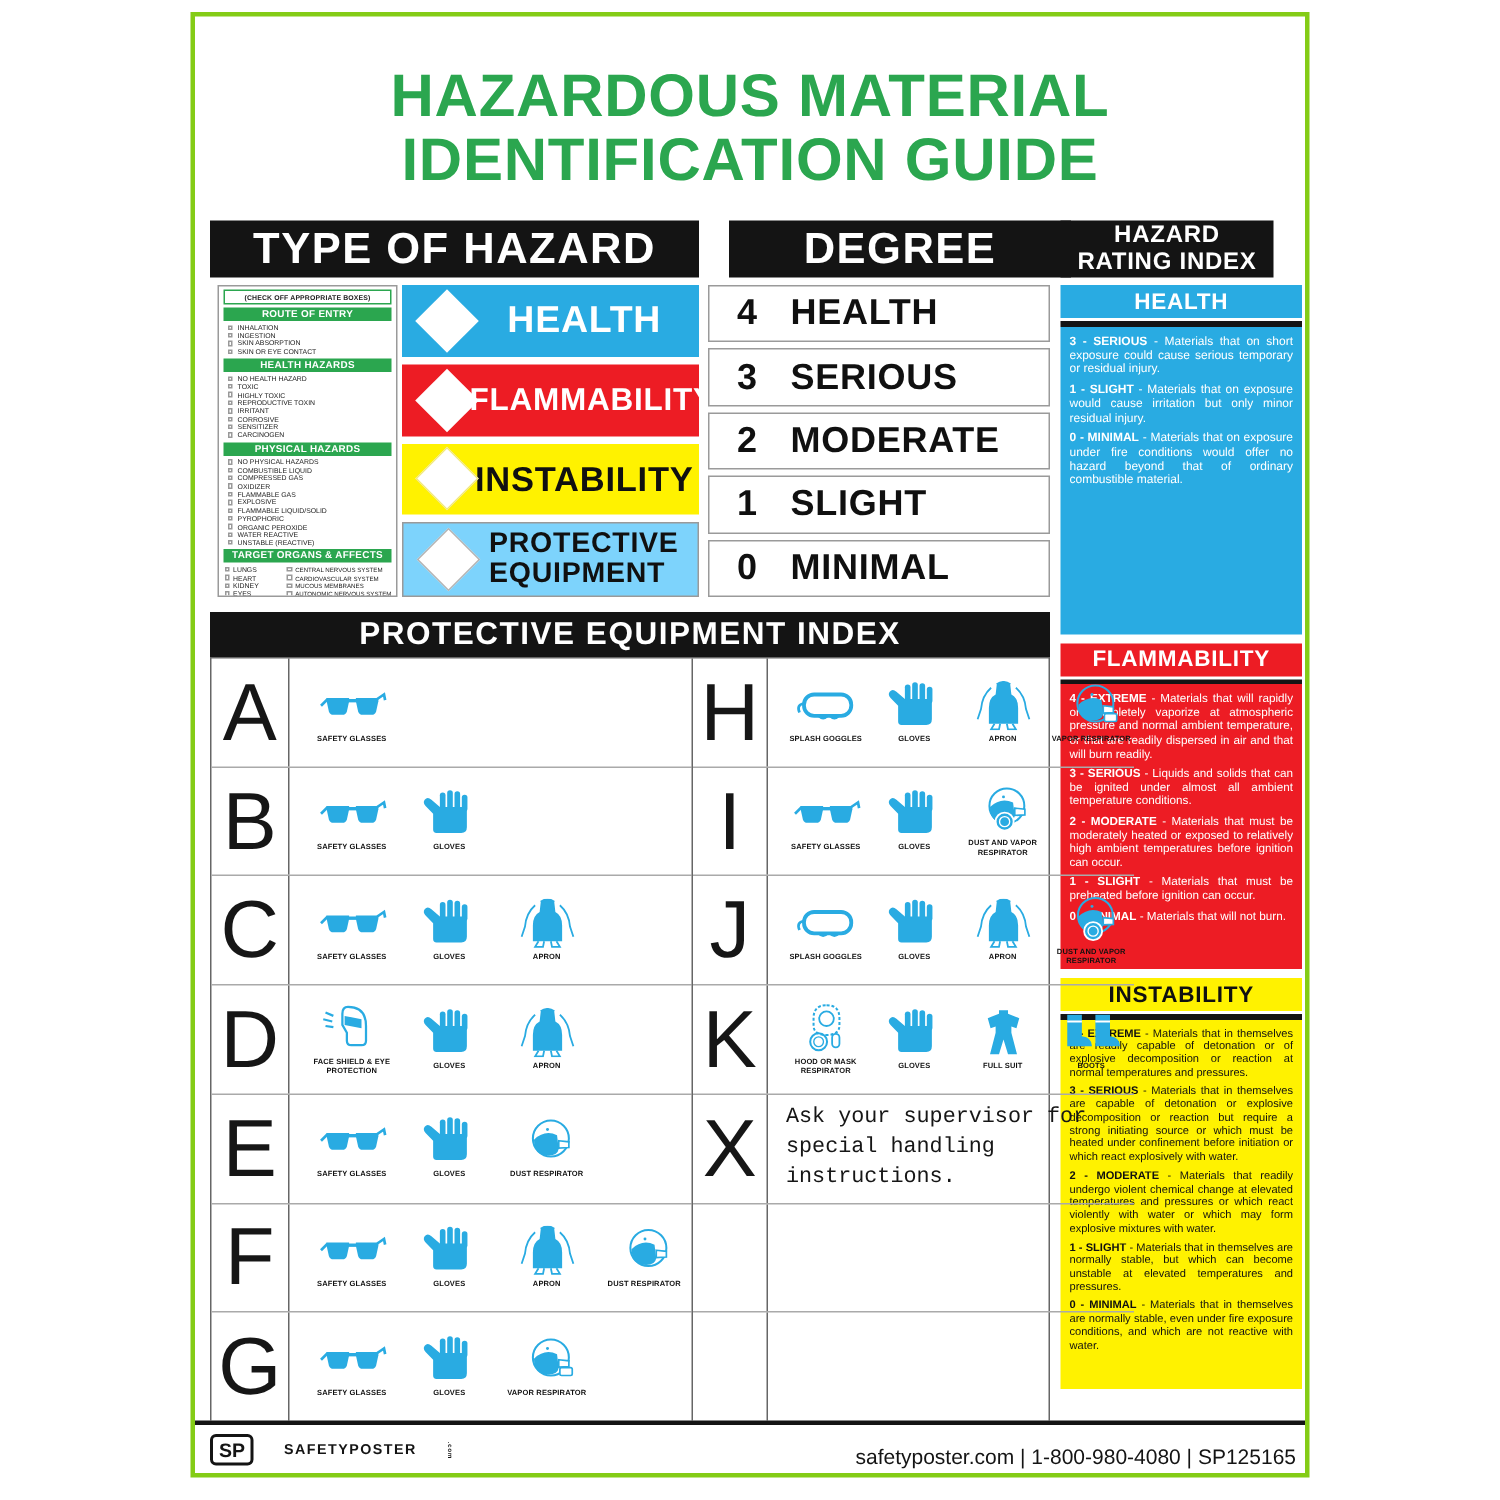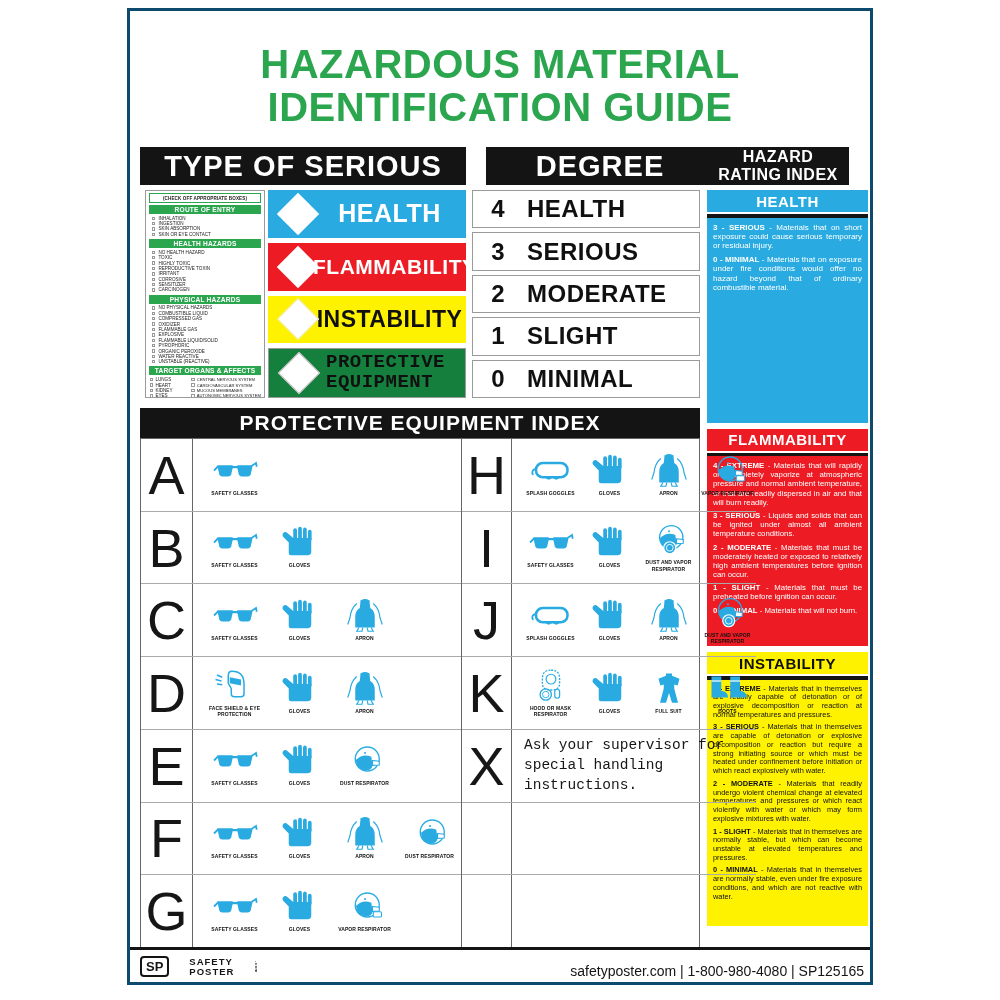--- a/index.html
+++ b/index.html
@@ -1,17 +1,17 @@
 <!DOCTYPE html>
 <html><head>
 <meta charset="utf-8">
 <style>
   html,body{margin:0;padding:0;background:#fff;}
   body{width:1000px;height:1000px;position:relative;font-family:"Liberation Sans",sans-serif;-webkit-font-smoothing:antialiased;}
-  .poster{position:absolute;left:127px;top:8px;width:740px;height:971px;border:3px solid #0c4a6e;background:#fff;}
+  .poster{position:absolute;left:127px;top:8px;width:740px;height:971px;border:3px solid #84cc16;background:#fff;}
   .poster *{box-sizing:border-box;}
 
   
   .title{position:absolute;left:0;top:32px;width:740px;text-align:center;color:#2ba64f;font-weight:800;font-size:40px;line-height:1.08;letter-spacing:.5px;}
 
   
   .hdr{position:absolute;background:#141414;color:#fff;font-weight:800;display:flex;flex-direction:column;align-items:center;justify-content:center;letter-spacing:1px;text-align:center;}
   .toh-hdr{left:10px;top:136px;width:326px;height:38px;font-size:29px;}
   .degree-hdr{left:342px;top:136px;width:228px;height:38px;font-size:29px;margin-left:14px;}
   .hri-hdr{left:577px;top:136px;width:142px;height:38px;font-size:16px;line-height:1.15;letter-spacing:.5px;}
@@ -30,21 +30,21 @@
   .cl-grid .cl-item{padding-left:1px;gap:2px;}
 
   
   .bars{position:absolute;left:138px;top:179px;width:198px;height:208px;display:flex;flex-direction:column;gap:5px;}
   .bar{flex:1;display:flex;align-items:center;}
   .diamond{width:30px;height:30px;transform:rotate(45deg);margin-left:15px;flex:none;background:#fff;}
   .bar-health{background:#29abe2;color:#fff;}
   .bar-flam{background:#ed1c24;color:#fff;}
   .bar-instab{background:#fff200;color:#101010;}
   .bar-instab .diamond{border:1px solid #f2e97a;}
-  .bar-prot{background:#15803d;color:#101010;border:1.5px solid #9a9a9a;font-family:Liberation Mono, monospace;}
+  .bar-prot{background:#7dd3fc;color:#101010;border:1.5px solid #9a9a9a;}
   .bar-prot .diamond{background:#fff;border:1.5px solid #b5b5b5;}
   .bar-label{flex:1;text-align:center;font-weight:800;font-size:25px;letter-spacing:.5px;}
   .bar-flam .bar-label{font-size:21px;}
   .bar-instab .bar-label{font-size:23px;}
   .bar-prot .bar-label{font-size:19px;text-align:left;padding-left:12px;line-height:1.05;}
 
   
   .degree-rows{position:absolute;left:342px;top:179px;width:228px;height:208px;display:flex;flex-direction:column;gap:4px;}
   .deg-row{flex:1;background:#fff;border:1px solid #9a9a9a;display:flex;align-items:center;font-weight:800;font-size:24px;color:#101010;}
   .deg-num{width:34px;text-align:center;margin-left:8px;}
@@ -77,21 +77,21 @@
   .pe-right .pe-item{width:57px;}
   .pe-svg{width:46px;height:33px;}
   .pe-label{font-size:5px;font-weight:700;text-align:center;line-height:1.3;margin-top:3px;color:#111;letter-spacing:.1px;}
   .pe-note{flex:1;display:flex;align-items:center;font-size:14.5px;color:#161616;padding:0 8px 0 12px;line-height:1.35;font-family:Liberation Mono, monospace;}
 
   .bottom-rule{position:absolute;left:0;top:936px;width:740px;height:3px;background:#141414;}
 
   
   .brand{position:absolute;left:10px;top:945px;display:flex;align-items:center;gap:20px;color:#141414;}
   .sp-box{border:2.2px solid #141414;border-radius:4px;font-weight:800;font-size:13px;padding:1px 4px;}
-  .sp-words{display:flex;flex-direction:column;font-size:9.5px;font-weight:800;line-height:.98;letter-spacing:1px;}
+  .sp-words{display:flex;flex-direction:row;font-size:9.5px;font-weight:800;line-height:.98;letter-spacing:1px;}
   .sp-com{font-size:4.2px;font-weight:700;writing-mode:vertical-rl;letter-spacing:.5px;}
   .foot-info{position:absolute;right:6px;top:952px;font-size:14px;color:#141414;}
 </style>
 </head>
 <body>
 
 <svg style="position:absolute;width:0;height:0" aria-hidden="true">
   <defs>
     <symbol id="i-safety-glasses" viewBox="0 0 60 44">
       <g fill="#29abe2">
@@ -181,21 +181,21 @@
   </defs>
 </svg>
 
 <div class="poster">
 
   <div class="title">
     <div>HAZARDOUS MATERIAL</div>
     <div>IDENTIFICATION GUIDE</div>
   </div>
 
-  <div class="hdr toh-hdr">TYPE OF SERIOUS</div>
+  <div class="hdr toh-hdr">TYPE OF HAZARD</div>
 
   <div class="check-panel">
     <div class="check-note">(CHECK OFF APPROPRIATE BOXES)</div>
     <div id="checklists">
         <div class="cl-header">ROUTE OF ENTRY</div>
         <div class="cl-item">
           <span class="cl-box"></span>
           <span class="cl-label">INHALATION</span>
         </div>
         <div class="cl-item">
@@ -377,20 +377,21 @@
     <div>HAZARD</div>
     <div>RATING INDEX</div>
   </div>
 
   <div class="hri-col">
     <div class="sec sec-health">
       <div class="sec-band">HEALTH</div>
       <div class="sec-rule"></div>
       <div class="sec-block" id="sec-block-0">
           <p><b>3 - SERIOUS</b> - Materials that on short exposure could cause serious temporary or residual injury.</p>
+          <p><b>1 - SLIGHT</b> - Materials that on exposure would cause irritation but only minor residual injury.</p>
           <p><b>0 - MINIMAL</b> - Materials that on exposure under fire conditions would offer no hazard beyond that of ordinary combustible material.</p>
         </div>
     </div>
     <div class="sec sec-flam">
       <div class="sec-band">FLAMMABILITY</div>
       <div class="sec-rule"></div>
       <div class="sec-block" id="sec-block-1">
           <p><b>4 - EXTREME</b> - Materials that will rapidly or completely vaporize at atmospheric pressure and normal ambient temperature, or that are readily dispersed in air and that will burn readily.</p>
           <p><b>3 - SERIOUS</b> - Liquids and solids that can be ignited under almost all ambient temperature conditions.</p>
           <p><b>2 - MODERATE</b> - Materials that must be moderately heated or exposed to relatively high ambient temperatures before ignition can occur.</p>

